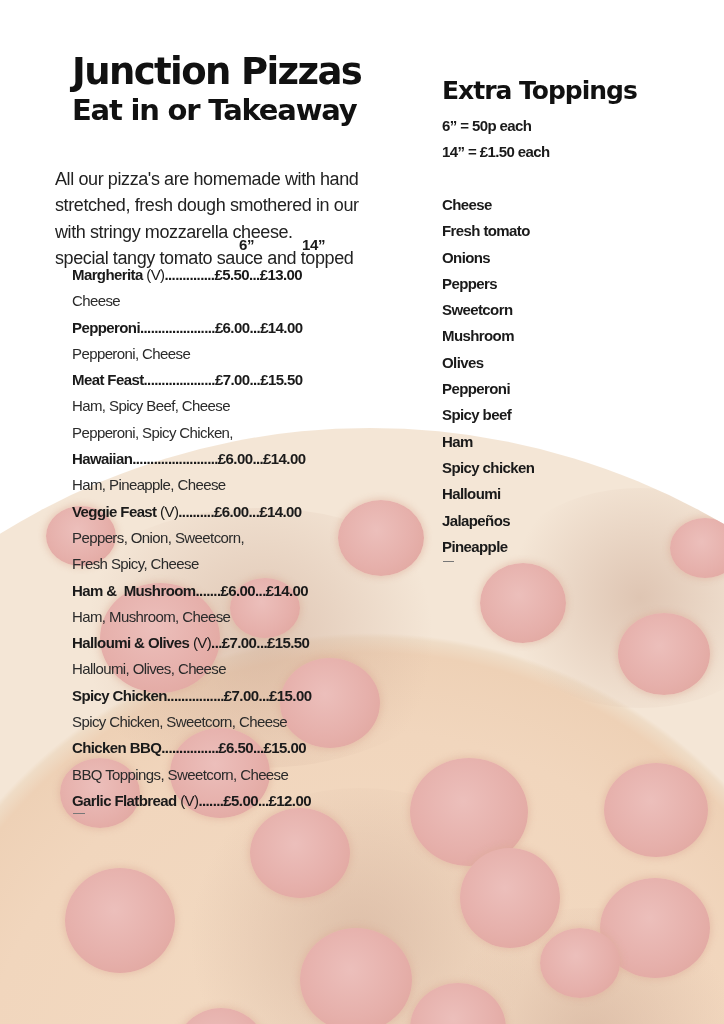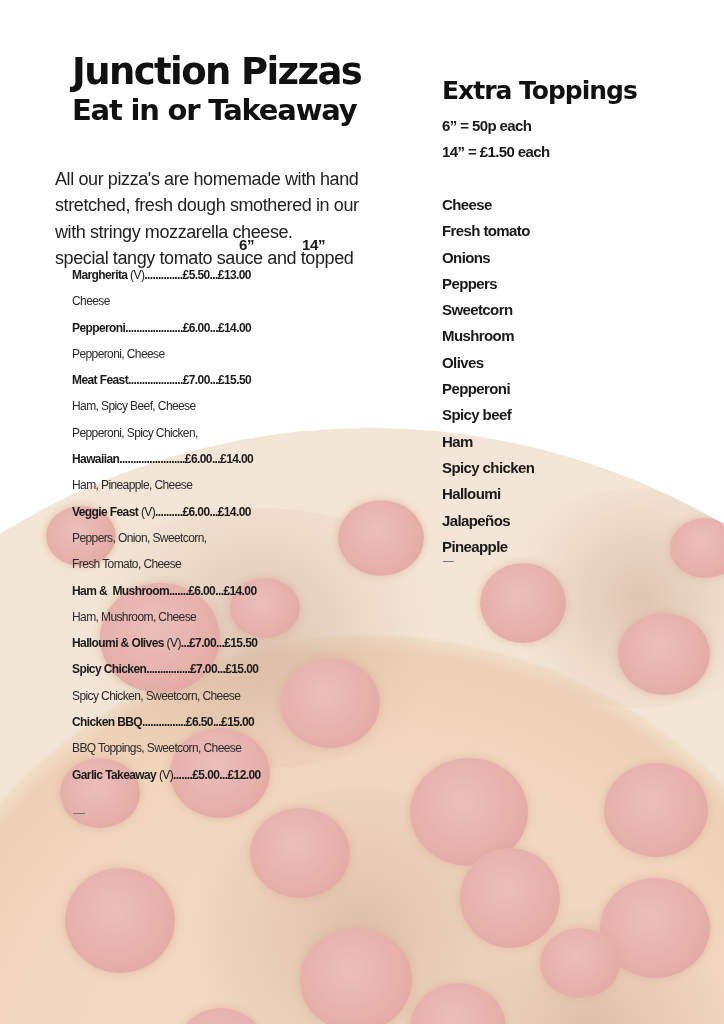--- a/index.html
+++ b/index.html
@@ -49,21 +49,21 @@
 
     .size-head {
       position: absolute; top: 236px; font-weight: bold; font-size: 15px; color: #1a1a1a;
       letter-spacing: -0.3px;
     }
 
     .menu {
       position: absolute; left: 72px; top: 262px; width: 300px;
     }
     .menu .line {
-      height: 26.3px; line-height: 26.3px; font-size: 12px; white-space: nowrap;
+      height: 26.3px; line-height: 26.3px; font-size: 15px; white-space: nowrap;
       letter-spacing: -0.6px;
     }
     .menu .name { font-weight: bold; color: #1a1a1a; }
     .menu .veg { font-weight: normal; color: #1a1a1a; }
     .menu .price { font-weight: bold; color: #1a1a1a; }
     .menu .desc { color: #2a2a2a; font-weight: normal; }
 
     .small-mark {
       position: absolute; height: 1px; background: #777;
     }
@@ -149,43 +149,44 @@
 
     <div class="line">
       <span class="name">Hawaiian</span><span class="veg"></span><span class="price">........................</span><span class="price">£6.00</span><span class="price">...</span><span class="price">£14.00</span>
     </div>
     <div class="line desc">Ham, Pineapple, Cheese</div>
 
     <div class="line">
       <span class="name">Veggie Feast</span><span class="veg"> (V)</span><span class="price">..........</span><span class="price">£6.00</span><span class="price">...</span><span class="price">£14.00</span>
     </div>
     <div class="line desc">Peppers, Onion, Sweetcorn,</div>
-    <div class="line desc">Fresh Tomato, Cheese</div>
+    <div class="line desc">Fresh Spicy, Cheese</div>
 
     <div class="line">
       <span class="name" style="white-space:pre;">Ham &amp;  Mushroom</span><span class="veg"></span><span class="price">.......</span><span class="price">£6.00</span><span class="price">...</span><span class="price">£14.00</span>
     </div>
     <div class="line desc">Ham, Mushroom, Cheese</div>
 
     <div class="line">
       <span class="name">Halloumi &amp; Olives</span><span class="veg"> (V)</span><span class="price">...</span><span class="price">£7.00</span><span class="price">...</span><span class="price">£15.50</span>
     </div>
+    <div class="line desc">Halloumi, Olives, Cheese</div>
 
     <div class="line">
       <span class="name">Spicy Chicken</span><span class="veg"></span><span class="price">................</span><span class="price">£7.00</span><span class="price">...</span><span class="price">£15.00</span>
     </div>
     <div class="line desc">Spicy Chicken, Sweetcorn, Cheese</div>
 
     <div class="line">
       <span class="name">Chicken BBQ</span><span class="veg"></span><span class="price">................</span><span class="price">£6.50</span><span class="price">...</span><span class="price">£15.00</span>
     </div>
     <div class="line desc">BBQ Toppings, Sweetcorn, Cheese</div>
 
     <div class="line">
-      <span class="name">Garlic Takeaway</span><span class="veg"> (V)</span><span class="price">.......</span><span class="price">£5.00</span><span class="price">...</span><span class="price">£12.00</span>
+      <span class="name">Garlic Flatbread</span><span class="veg"> (V)</span><span class="price">.......</span><span class="price">£5.00</span><span class="price">...</span><span class="price">£12.00</span>
     </div>
   </div>
 
   <div class="small-mark" style="left:73px;top:813px;width:12px;"></div>
 
   <div class="extra-title">Extra Toppings</div>
   <div class="extra-prices">
     <div class="line">6” = 50p each</div>
     <div class="line">14” = £1.50 each</div>
   </div>

